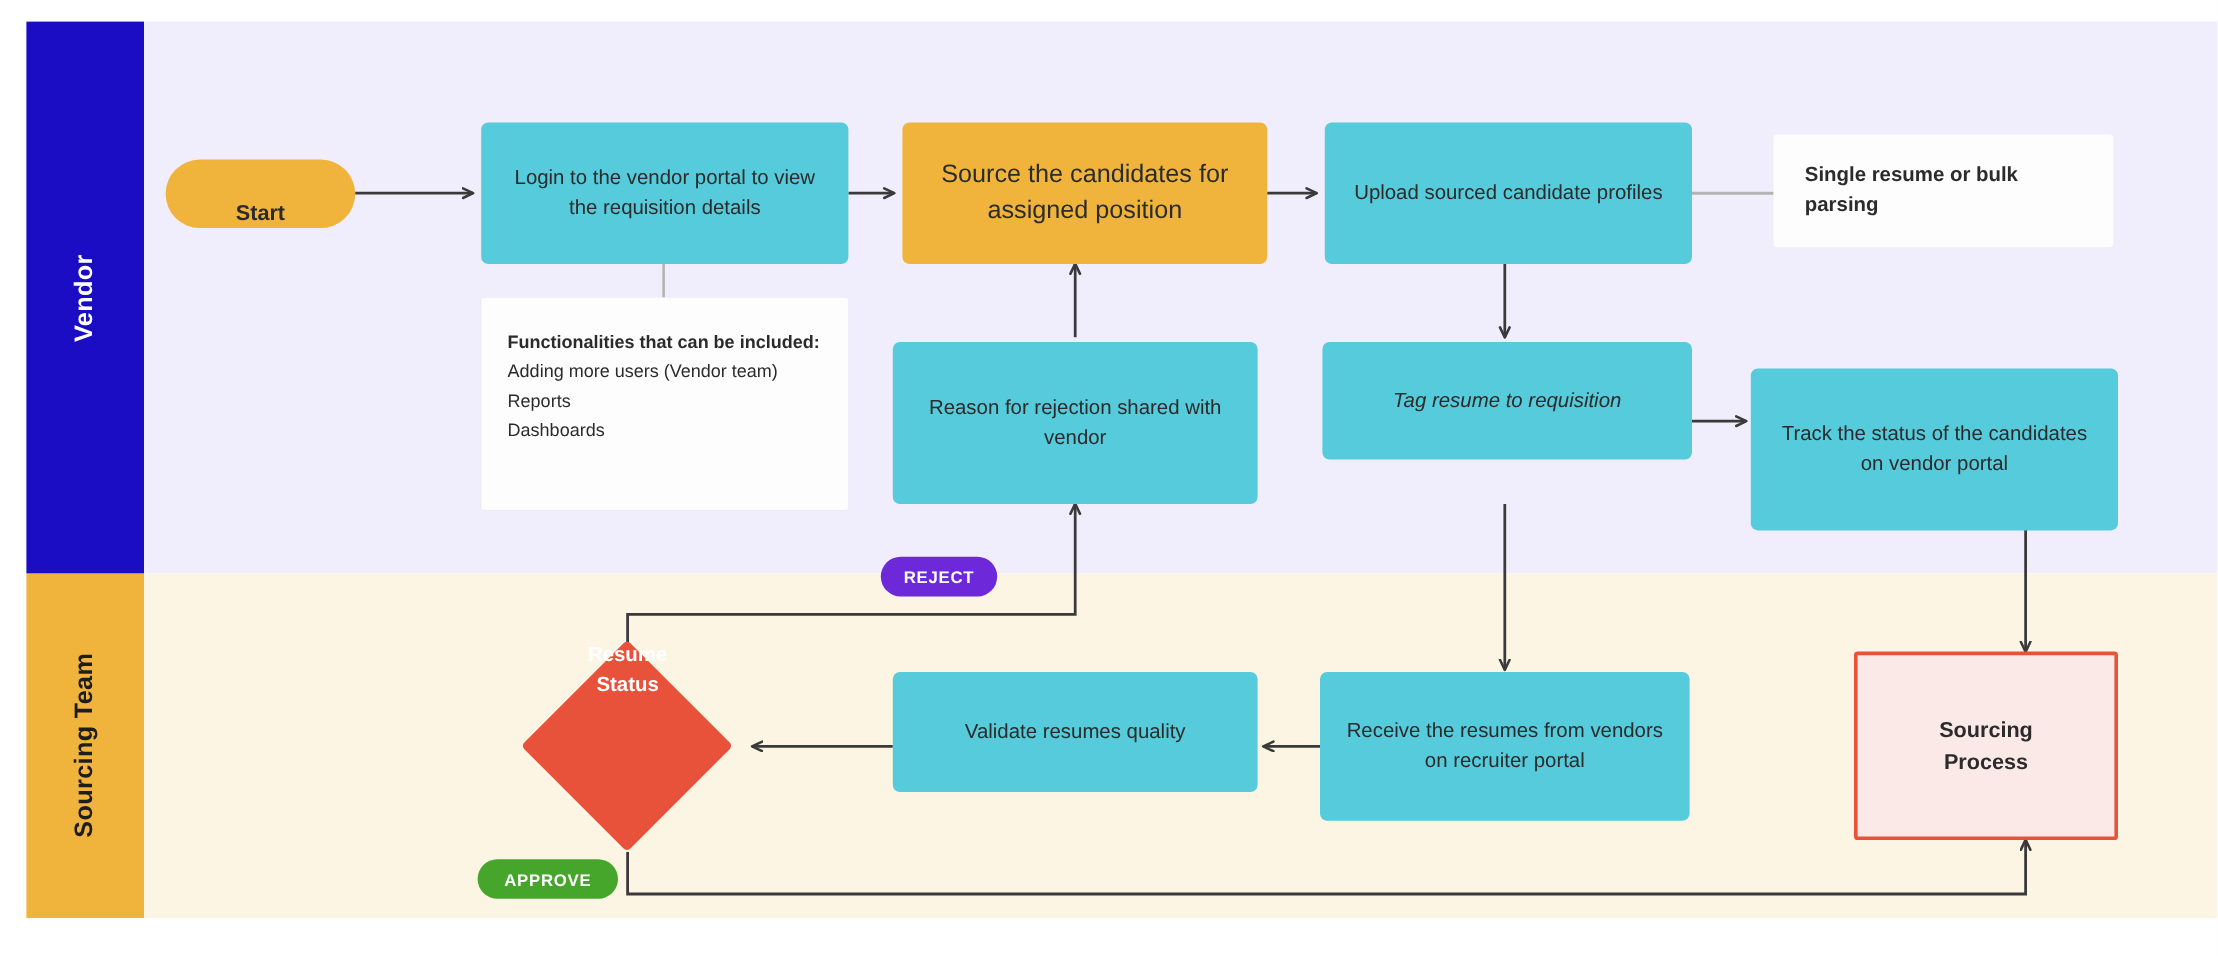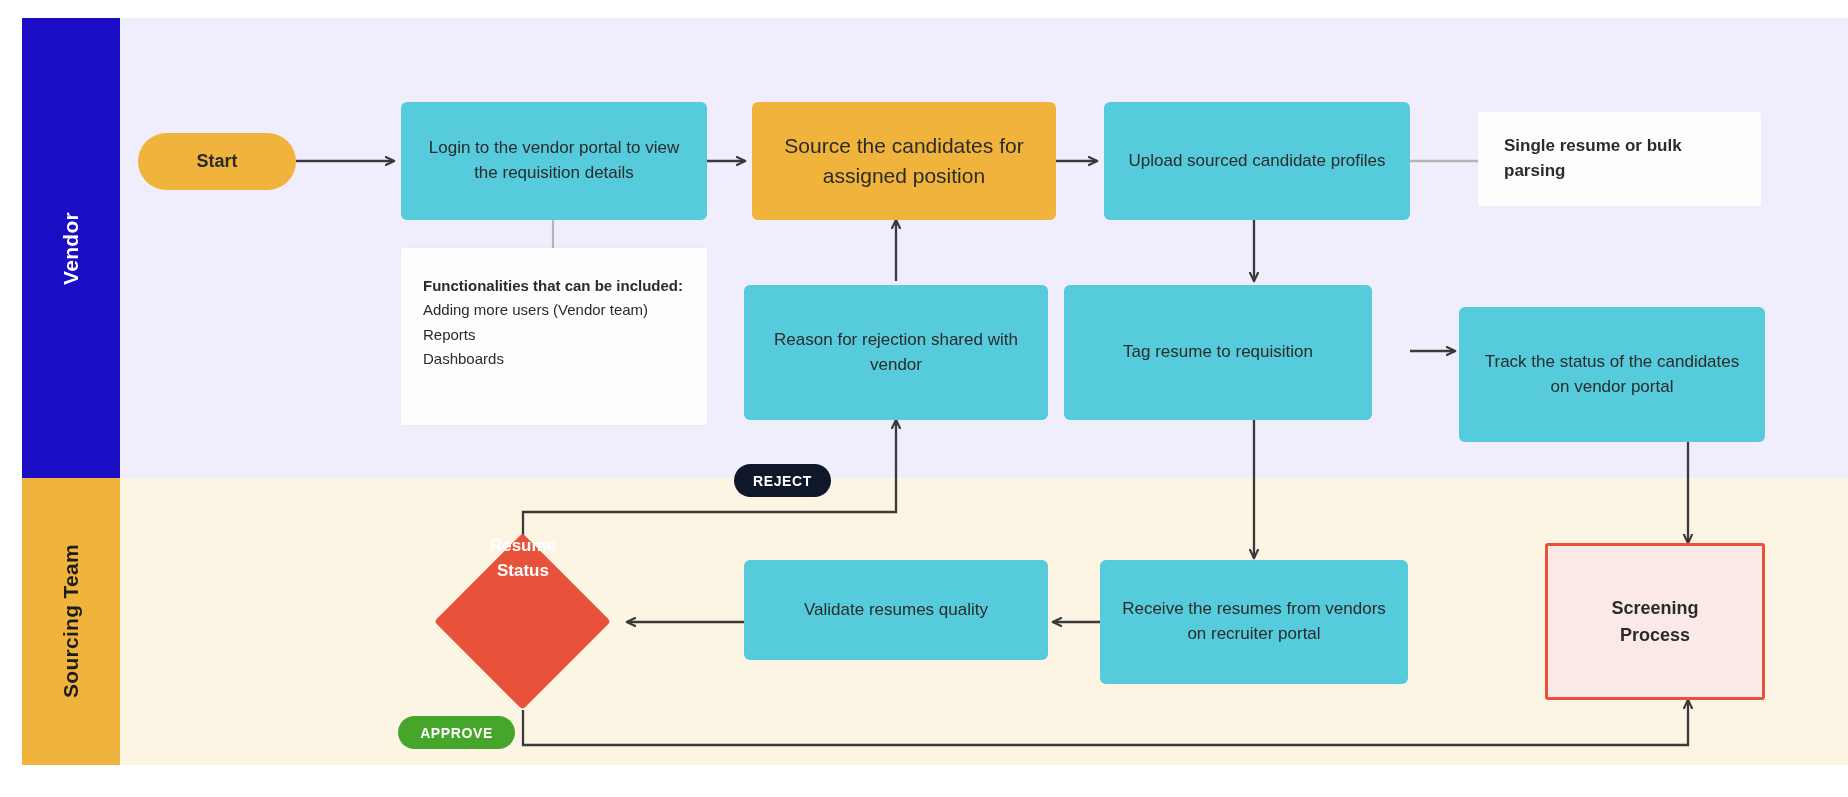--- a/index.html
+++ b/index.html
@@ -189,21 +189,21 @@
       <line x1="1100" y1="622" x2="1053" y2="622" marker-end="url(#arrow)"></line>
 
       <line x1="744" y1="622" x2="627" y2="622" marker-end="url(#arrow)"></line>
 
       <path d="M523,535 L523,512 L896,512 L896,420" marker-end="url(#arrow)"></path>
 
       <path d="M523,710 L523,745 L1688,745 L1688,700" marker-end="url(#arrow)"></path>
     </g>
   </svg>
 
-  <div class="node terminator" style="left:138px; top:133px; width:158px; height:57px;">
+  <div class="node terminator" style="left:138px; top:133px; width:158px; height:57px;align-items:flex-end;">
     <span>Start</span>
   </div>
 
   <div class="node proc" style="left:401px; top:102px; width:306px; height:118px;">
     <span>Login to the vendor portal to view the requisition details</span>
   </div>
 
   <div class="node proc-orange" style="left:752px; top:102px; width:304px; height:118px;">
     <span>Source the candidates for assigned position</span>
   </div>
@@ -220,21 +220,21 @@
     <b>Functionalities that can be included:</b>
     <span>Adding more users (Vendor team)</span>
     <span>Reports</span>
     <span>Dashboards</span>
   </div>
 
   <div class="node proc" style="left:744px; top:285px; width:304px; height:135px;">
     <span>Reason for rejection shared with vendor</span>
   </div>
 
-  <div class="node proc" style="left:1064px; top:285px; width:308px; height:135px;">
+  <div class="node proc" style="left:1102px; top:285px; width:308px; height:98px;font-style:italic;">
     <span>Tag resume to requisition</span>
   </div>
 
   <div class="node proc" style="left:1459px; top:285px; width:306px; height:135px;margin-top:22px;">
     <span>Track the status of the candidates on vendor portal</span>
   </div>
 
   <div class="decision-wrap" style="left:435px; top:534px; width:176px; height:176px;">
     <div class="decision" style="left:25px; top:25px; width:125px; height:125px;"></div>
     <div class="decision-label">
@@ -248,26 +248,26 @@
   <div class="node proc" style="left:744px; top:560px; width:304px; height:100px;">
     <span>Validate resumes quality</span>
   </div>
 
   <div class="node proc" style="left:1100px; top:560px; width:308px; height:124px;">
     <span>Receive the resumes from vendors on recruiter portal</span>
   </div>
 
   <div class="node screening" style="left:1545px; top:543px; width:220px; height:157px;">
     <div>
-      <div>Screening</div>
+      <div>Sourcing</div>
       <div>Process</div>
     </div>
   </div>
 
-  <div class="pill" style="left:734px; top:464px; width:97px; height:33px; background:#0f172a;">
+  <div class="pill" style="left:734px; top:464px; width:97px; height:33px; background:#6d28d9;">
     <span>REJECT</span>
   </div>
 
   <div class="pill" style="left:398px; top:716px; width:117px; height:33px; background:#46a62b;">
     <span>APPROVE</span>
   </div>
 
 </div>
 
 </body></html>

